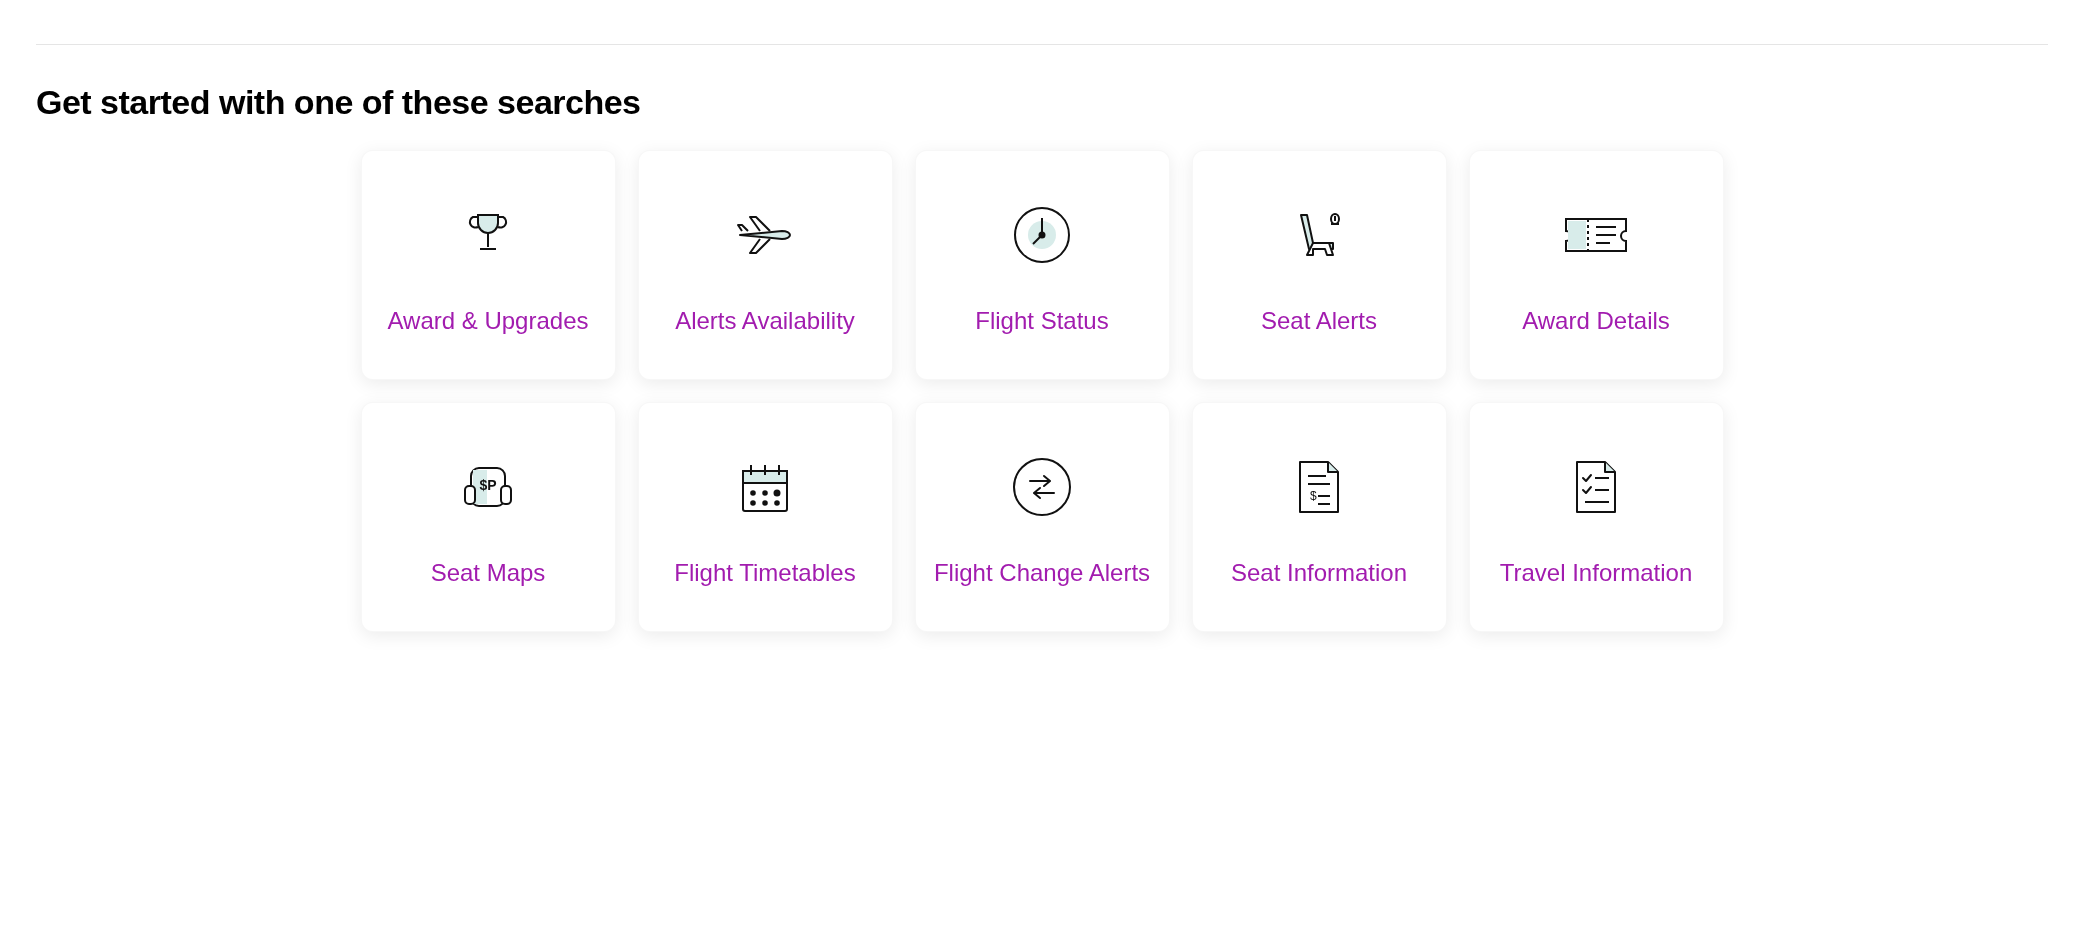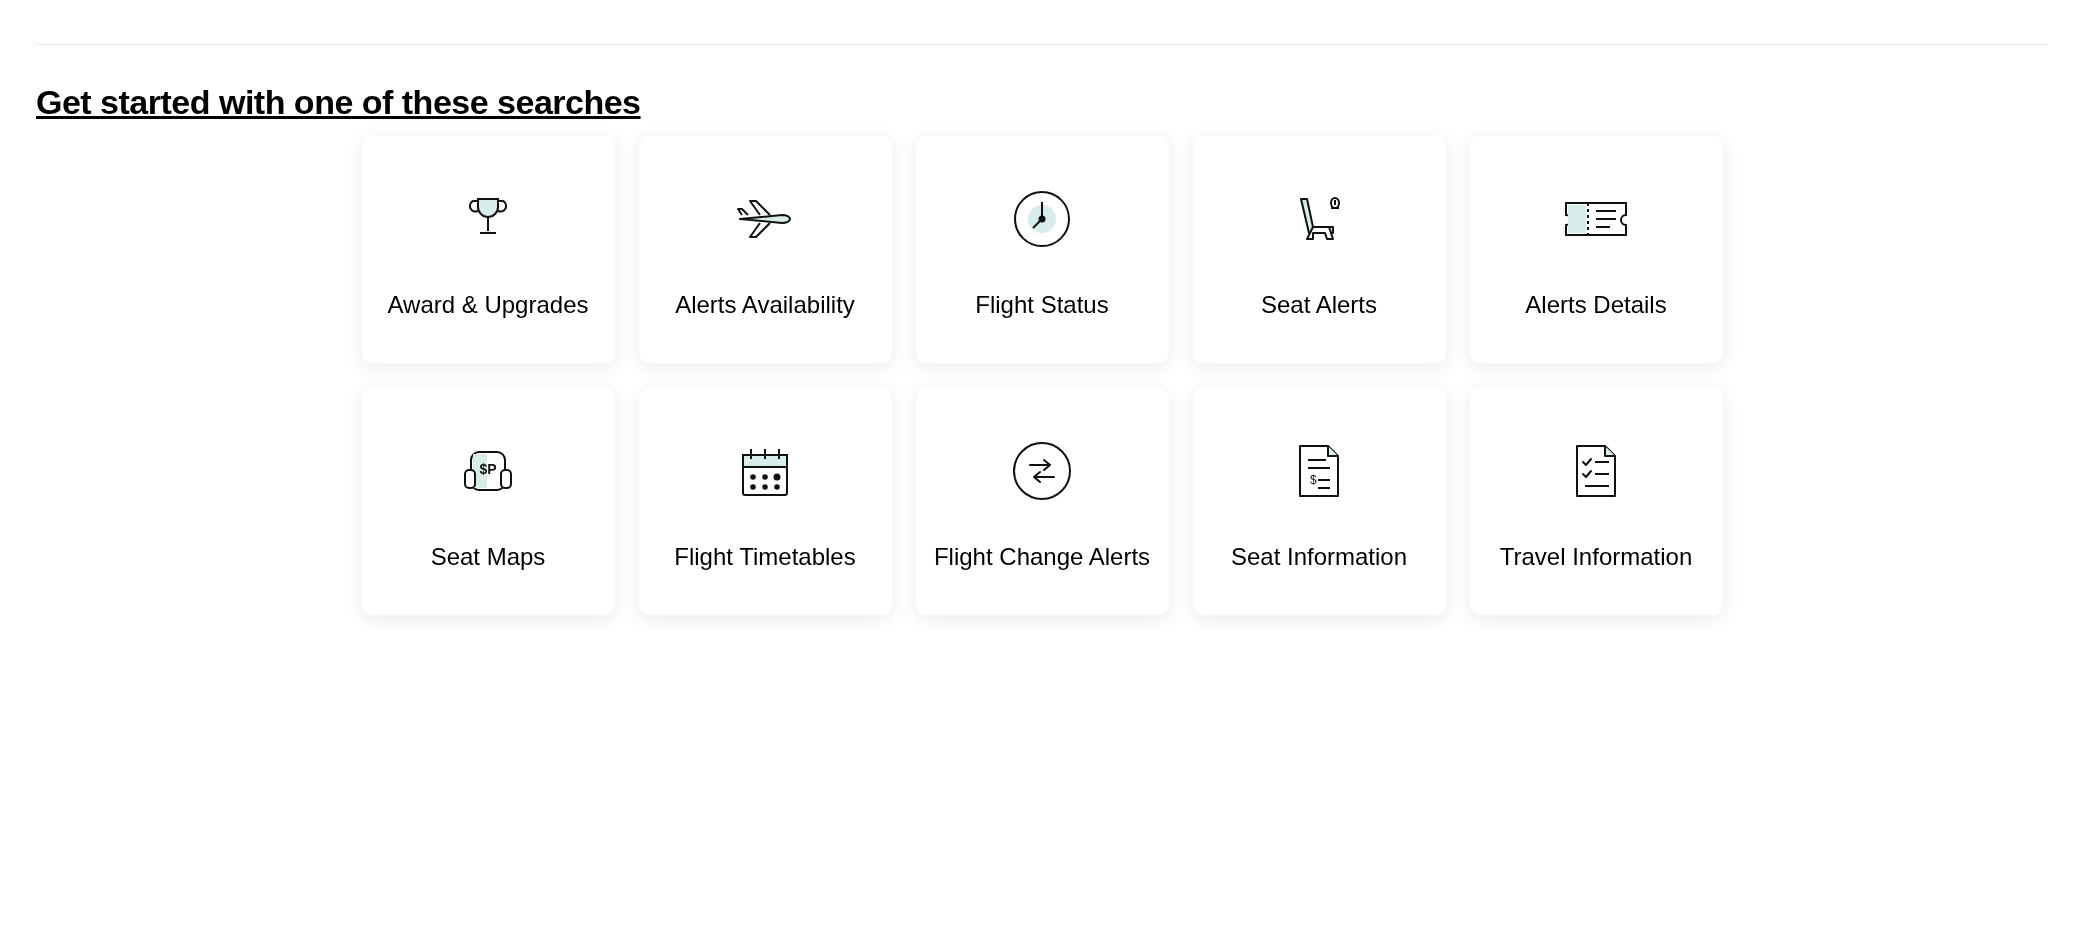--- a/index.html
+++ b/index.html
@@ -13,22 +13,21 @@
   }
   .divider {
     border-top: 1px solid #e5e5e5;
     margin-top: 44px;
     margin-bottom: 38px;
   }
   .section-title {
     font-size: 34px;
     font-weight: 800;
     letter-spacing: -0.5px;
-    margin-bottom: 12px;
-    text-decoration: underline;
+    margin-bottom: 28px;
   }
   .cards {
     display: grid;
     grid-template-columns: repeat(5, 255px);
     gap: 22px;
     justify-content: center;
     padding: 0 40px;
   }
   .card {
     background: #fff;
@@ -45,21 +44,21 @@
   .card-icon {
     height: 80px;
     display: flex;
     align-items: center;
     justify-content: center;
     margin-bottom: 32px;
   }
   .card-label {
     font-size: 24px;
     font-weight: 500;
-    color: #000000;
+    color: #a21caf;
     text-align: center;
   }
   svg { display: block; }
 </style>
 </head>
 <body>
 
 <div class="divider"></div>
 
 <h2 class="section-title">Get started with one of these searches</h2>
@@ -121,21 +120,21 @@
     <div class="card-icon">
       <svg width="68" height="44" viewBox="0 0 68 44" fill="none" stroke="#111" stroke-width="2">
         <path d="M4 6 h60 v12 a5 5 0 0 0 0 10 v10 h-60 v-10 a5 5 0 0 0 0 -10 z" fill="#fff"></path>
         <rect x="6" y="8" width="18" height="28" fill="#d8ecea" stroke="none"></rect>
         <line x1="26" y1="6" x2="26" y2="38" stroke-dasharray="3 3"></line>
         <line x1="34" y1="14" x2="54" y2="14"></line>
         <line x1="34" y1="22" x2="54" y2="22"></line>
         <line x1="34" y1="30" x2="48" y2="30"></line>
       </svg>
     </div>
-    <div class="card-label">Alerts Details</div>
+    <div class="card-label">Award Details</div>
   </div>
 
   <div class="card">
     <div class="card-icon">
       <svg width="62" height="54" viewBox="0 0 62 54" fill="none" stroke="#111" stroke-width="2" stroke-linejoin="round">
         <rect x="14" y="8" width="34" height="38" rx="8" fill="#fff"></rect>
         <rect x="16" y="10" width="14" height="34" fill="#d8ecea" stroke="none"></rect>
         <rect x="8" y="26" width="10" height="18" rx="4" fill="#fff"></rect>
         <rect x="44" y="26" width="10" height="18" rx="4" fill="#fff"></rect>
         <text x="31" y="30" font-size="14" font-family="Arial" font-weight="bold" fill="#111" stroke="none" text-anchor="middle">$P</text>

